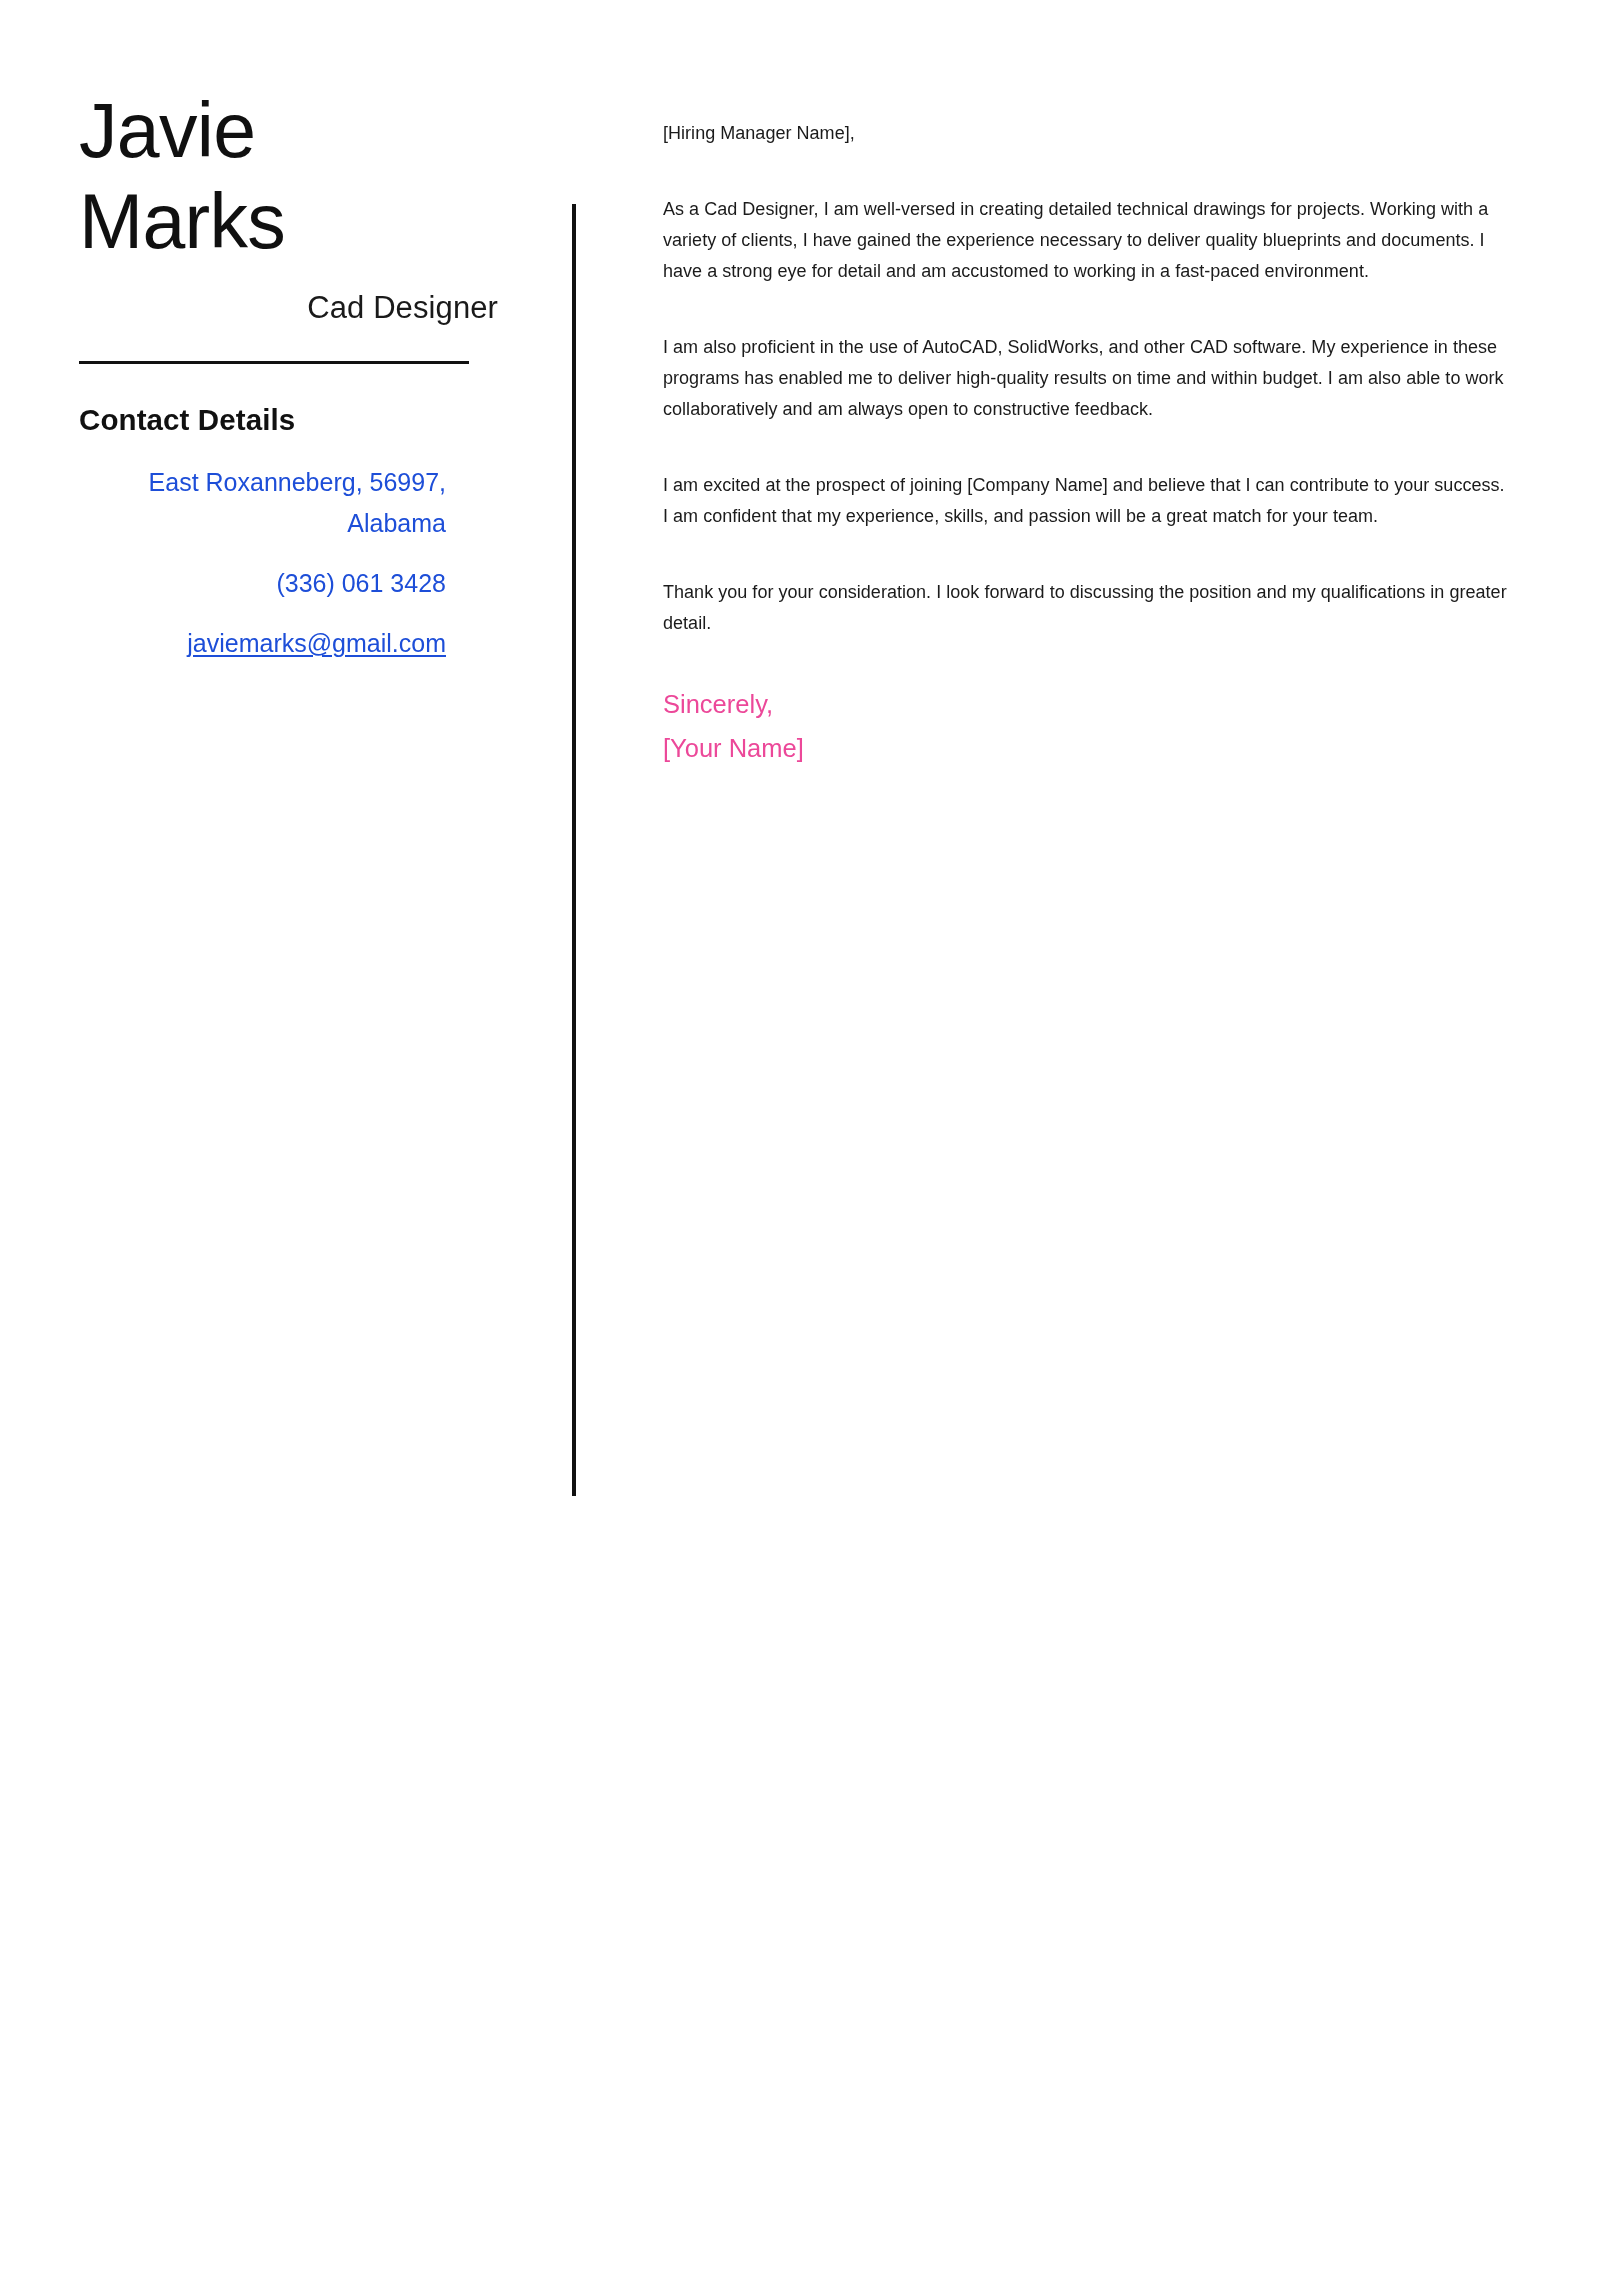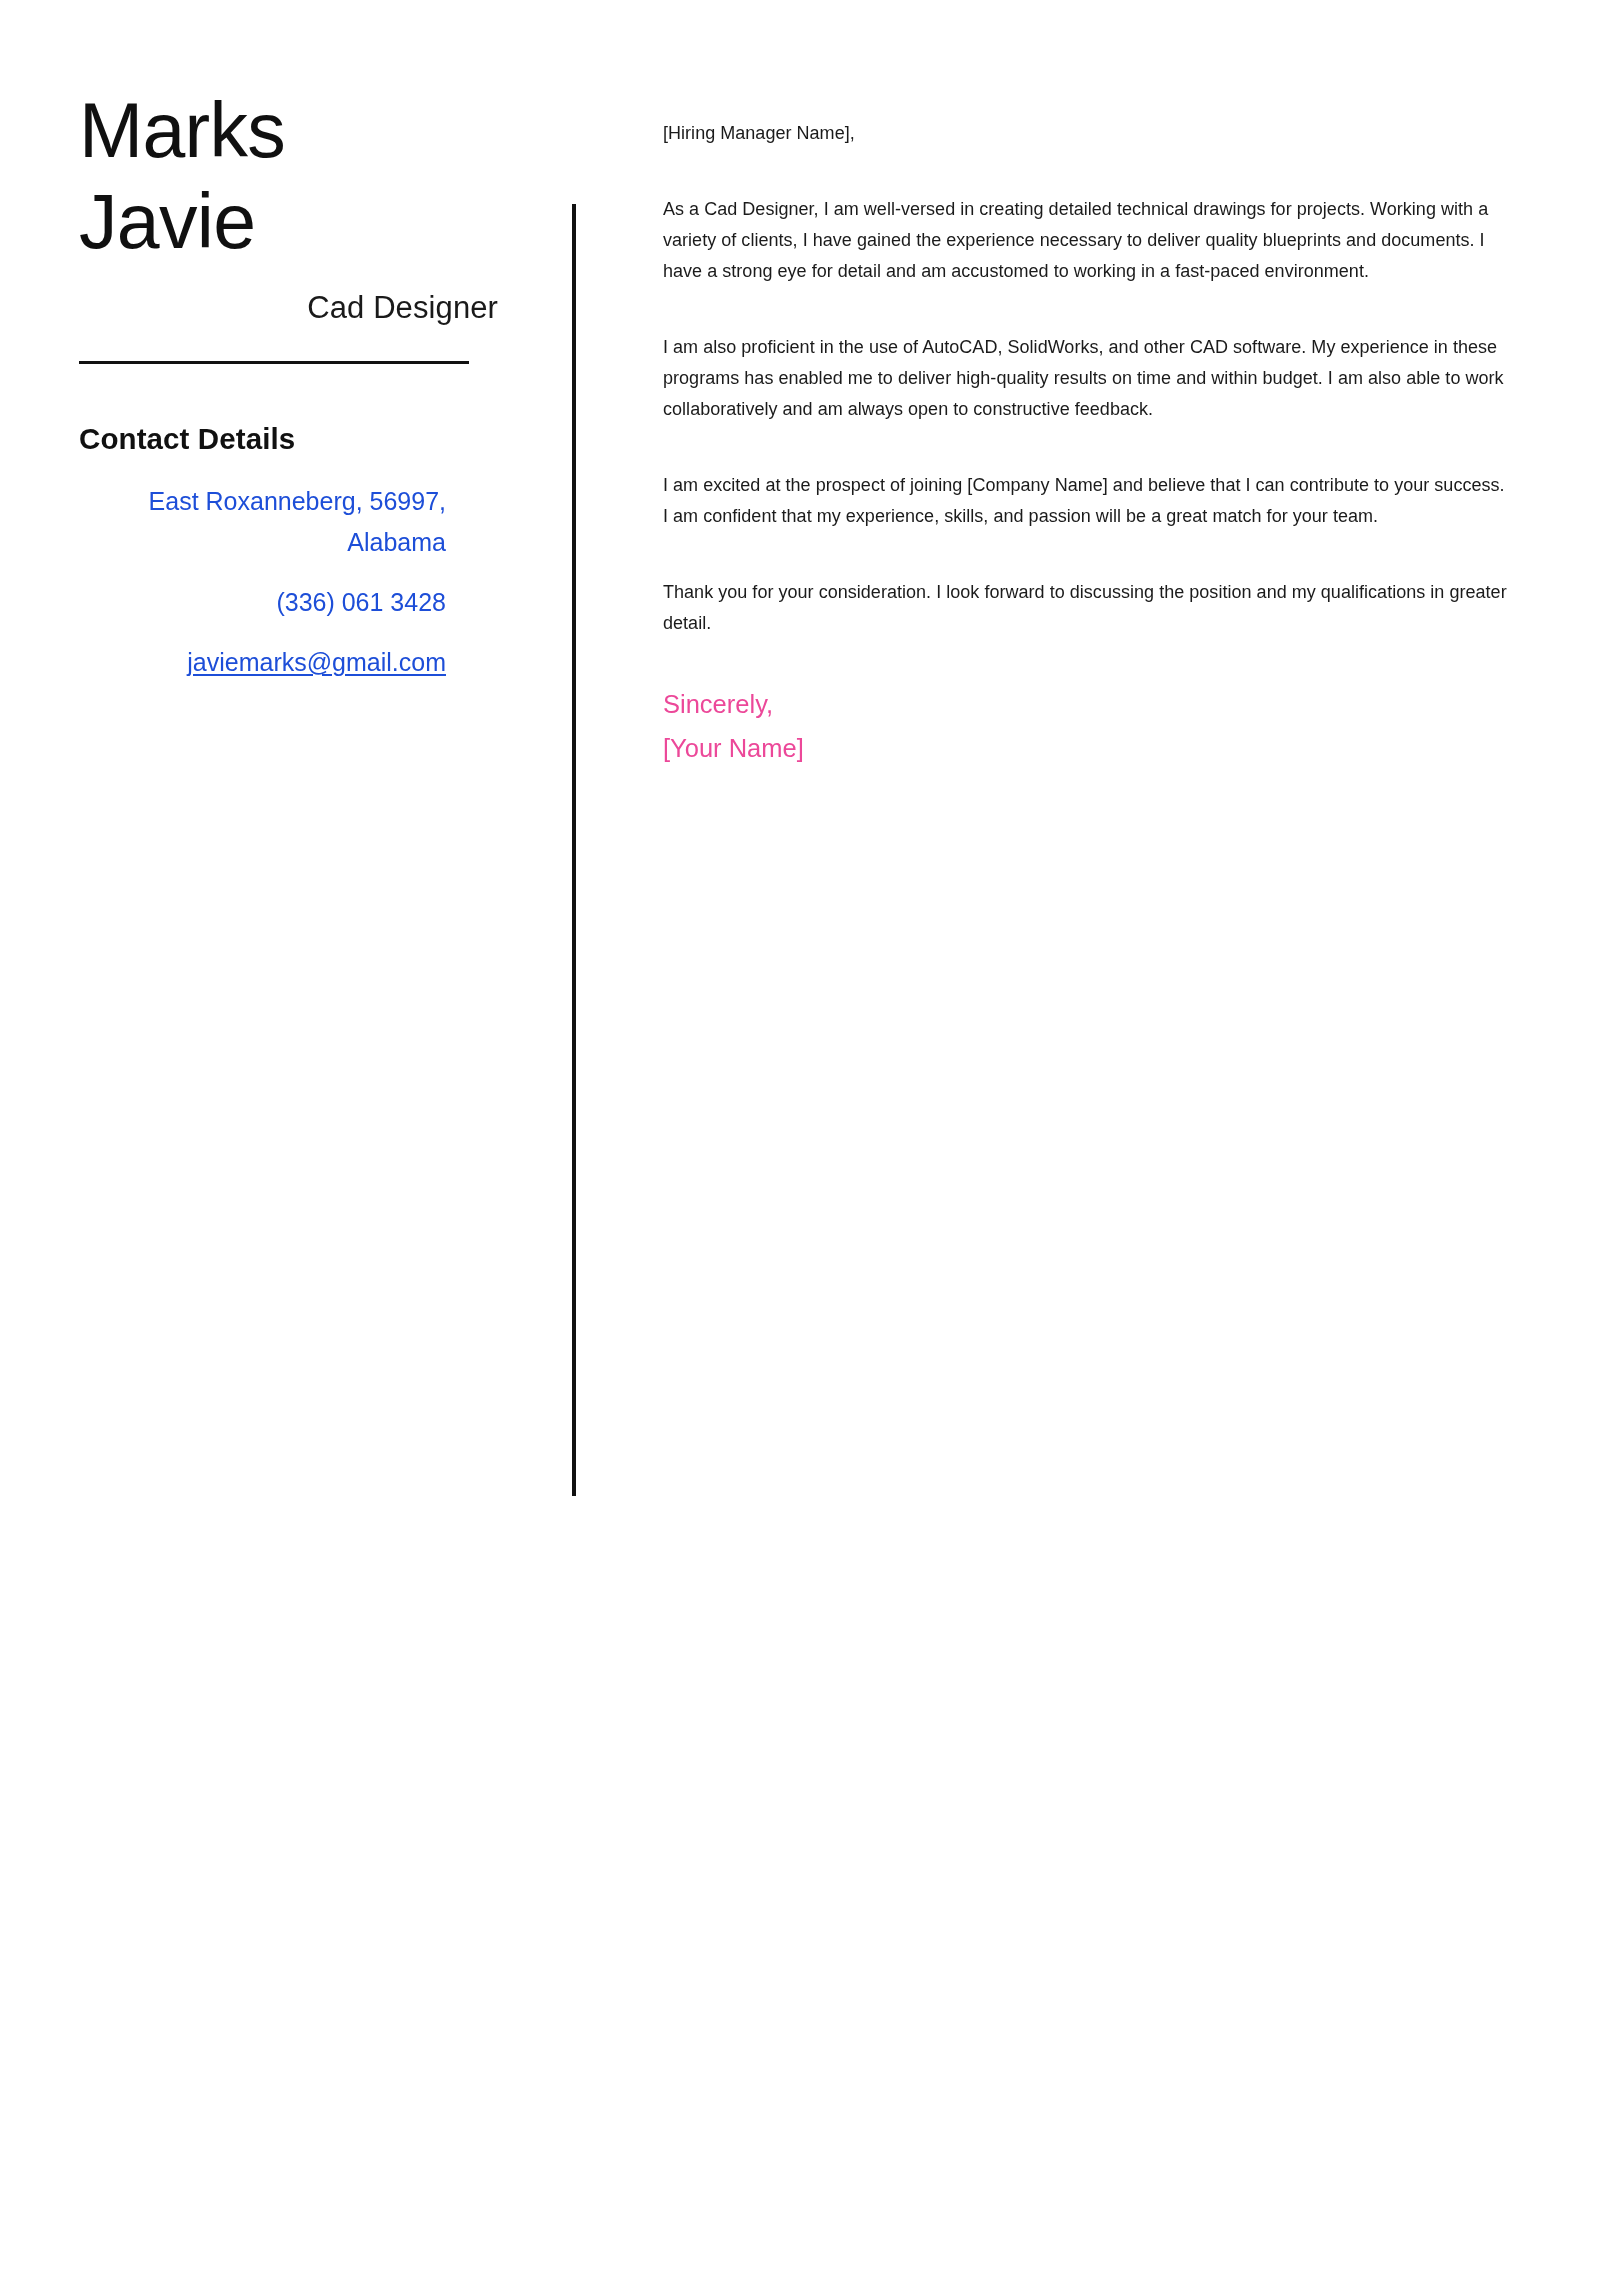--- a/index.html
+++ b/index.html
@@ -55,21 +55,21 @@
     width: 390px;
     height: 3.3px;
     background: #111111;
     margin-top: 35px;
   }
 
   .section-heading {
     font-size: 29.5px;
     font-weight: 700;
     color: #111111;
-    margin-top: 58px;
+    margin-top: 39px;
     letter-spacing: 0.1px;
   }
 
   .contact-list {
     margin-top: 25px;
   }
 
   .contact-item {
     font-size: 25px;
     line-height: 1.62;
@@ -127,22 +127,22 @@
   }
 </style>
 </head>
 <body>
 
 <div class="page">
 
   <div class="sidebar">
 
     <div class="name-block">
+      <span class="name-line">Javie</span>
       <span class="name-line">Marks</span>
-      <span class="name-line">Javie</span>
     </div>
 
     <span class="job-title">Cad Designer</span>
 
     <div class="header-rule"></div>
 
     <div class="section-heading">Contact Details</div>
 
     <div class="contact-list">
       <div class="contact-item">East Roxanneberg, 56997, Alabama</div>

